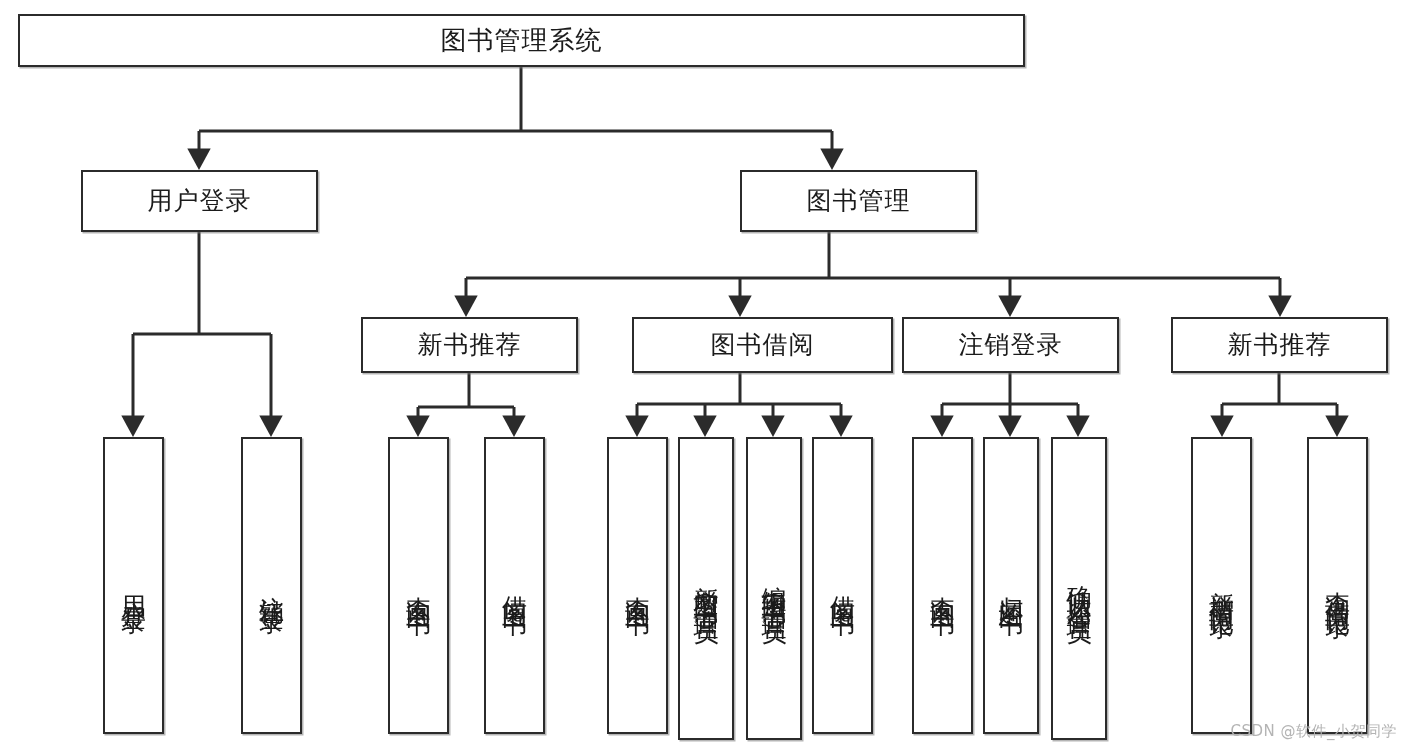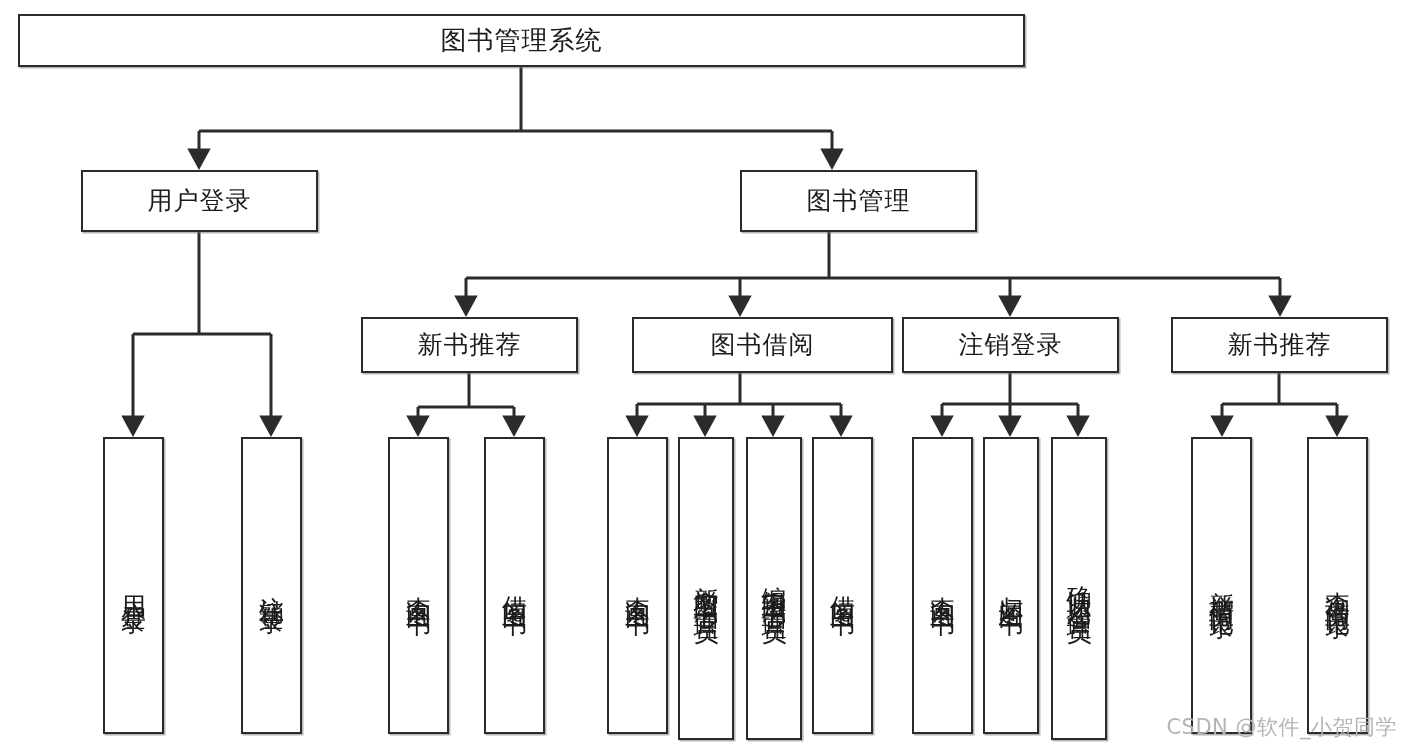--- a/index.html
+++ b/index.html
@@ -50,21 +50,21 @@
     writing-mode:vertical-rl;
     text-orientation:upright;
     font-size:25px;
     letter-spacing:5px;
     line-height:1;
   }
   .watermark{
     position:absolute;
     right:8px;
     bottom:6px;
-    font-size:21px;
+    font-size:15px;
     color:#b4b4b4;
     letter-spacing:0.5px;
     white-space:nowrap;
     user-select:none;
   }
 </style>
 </head>
 <body>
 
 <div id="diagram">

